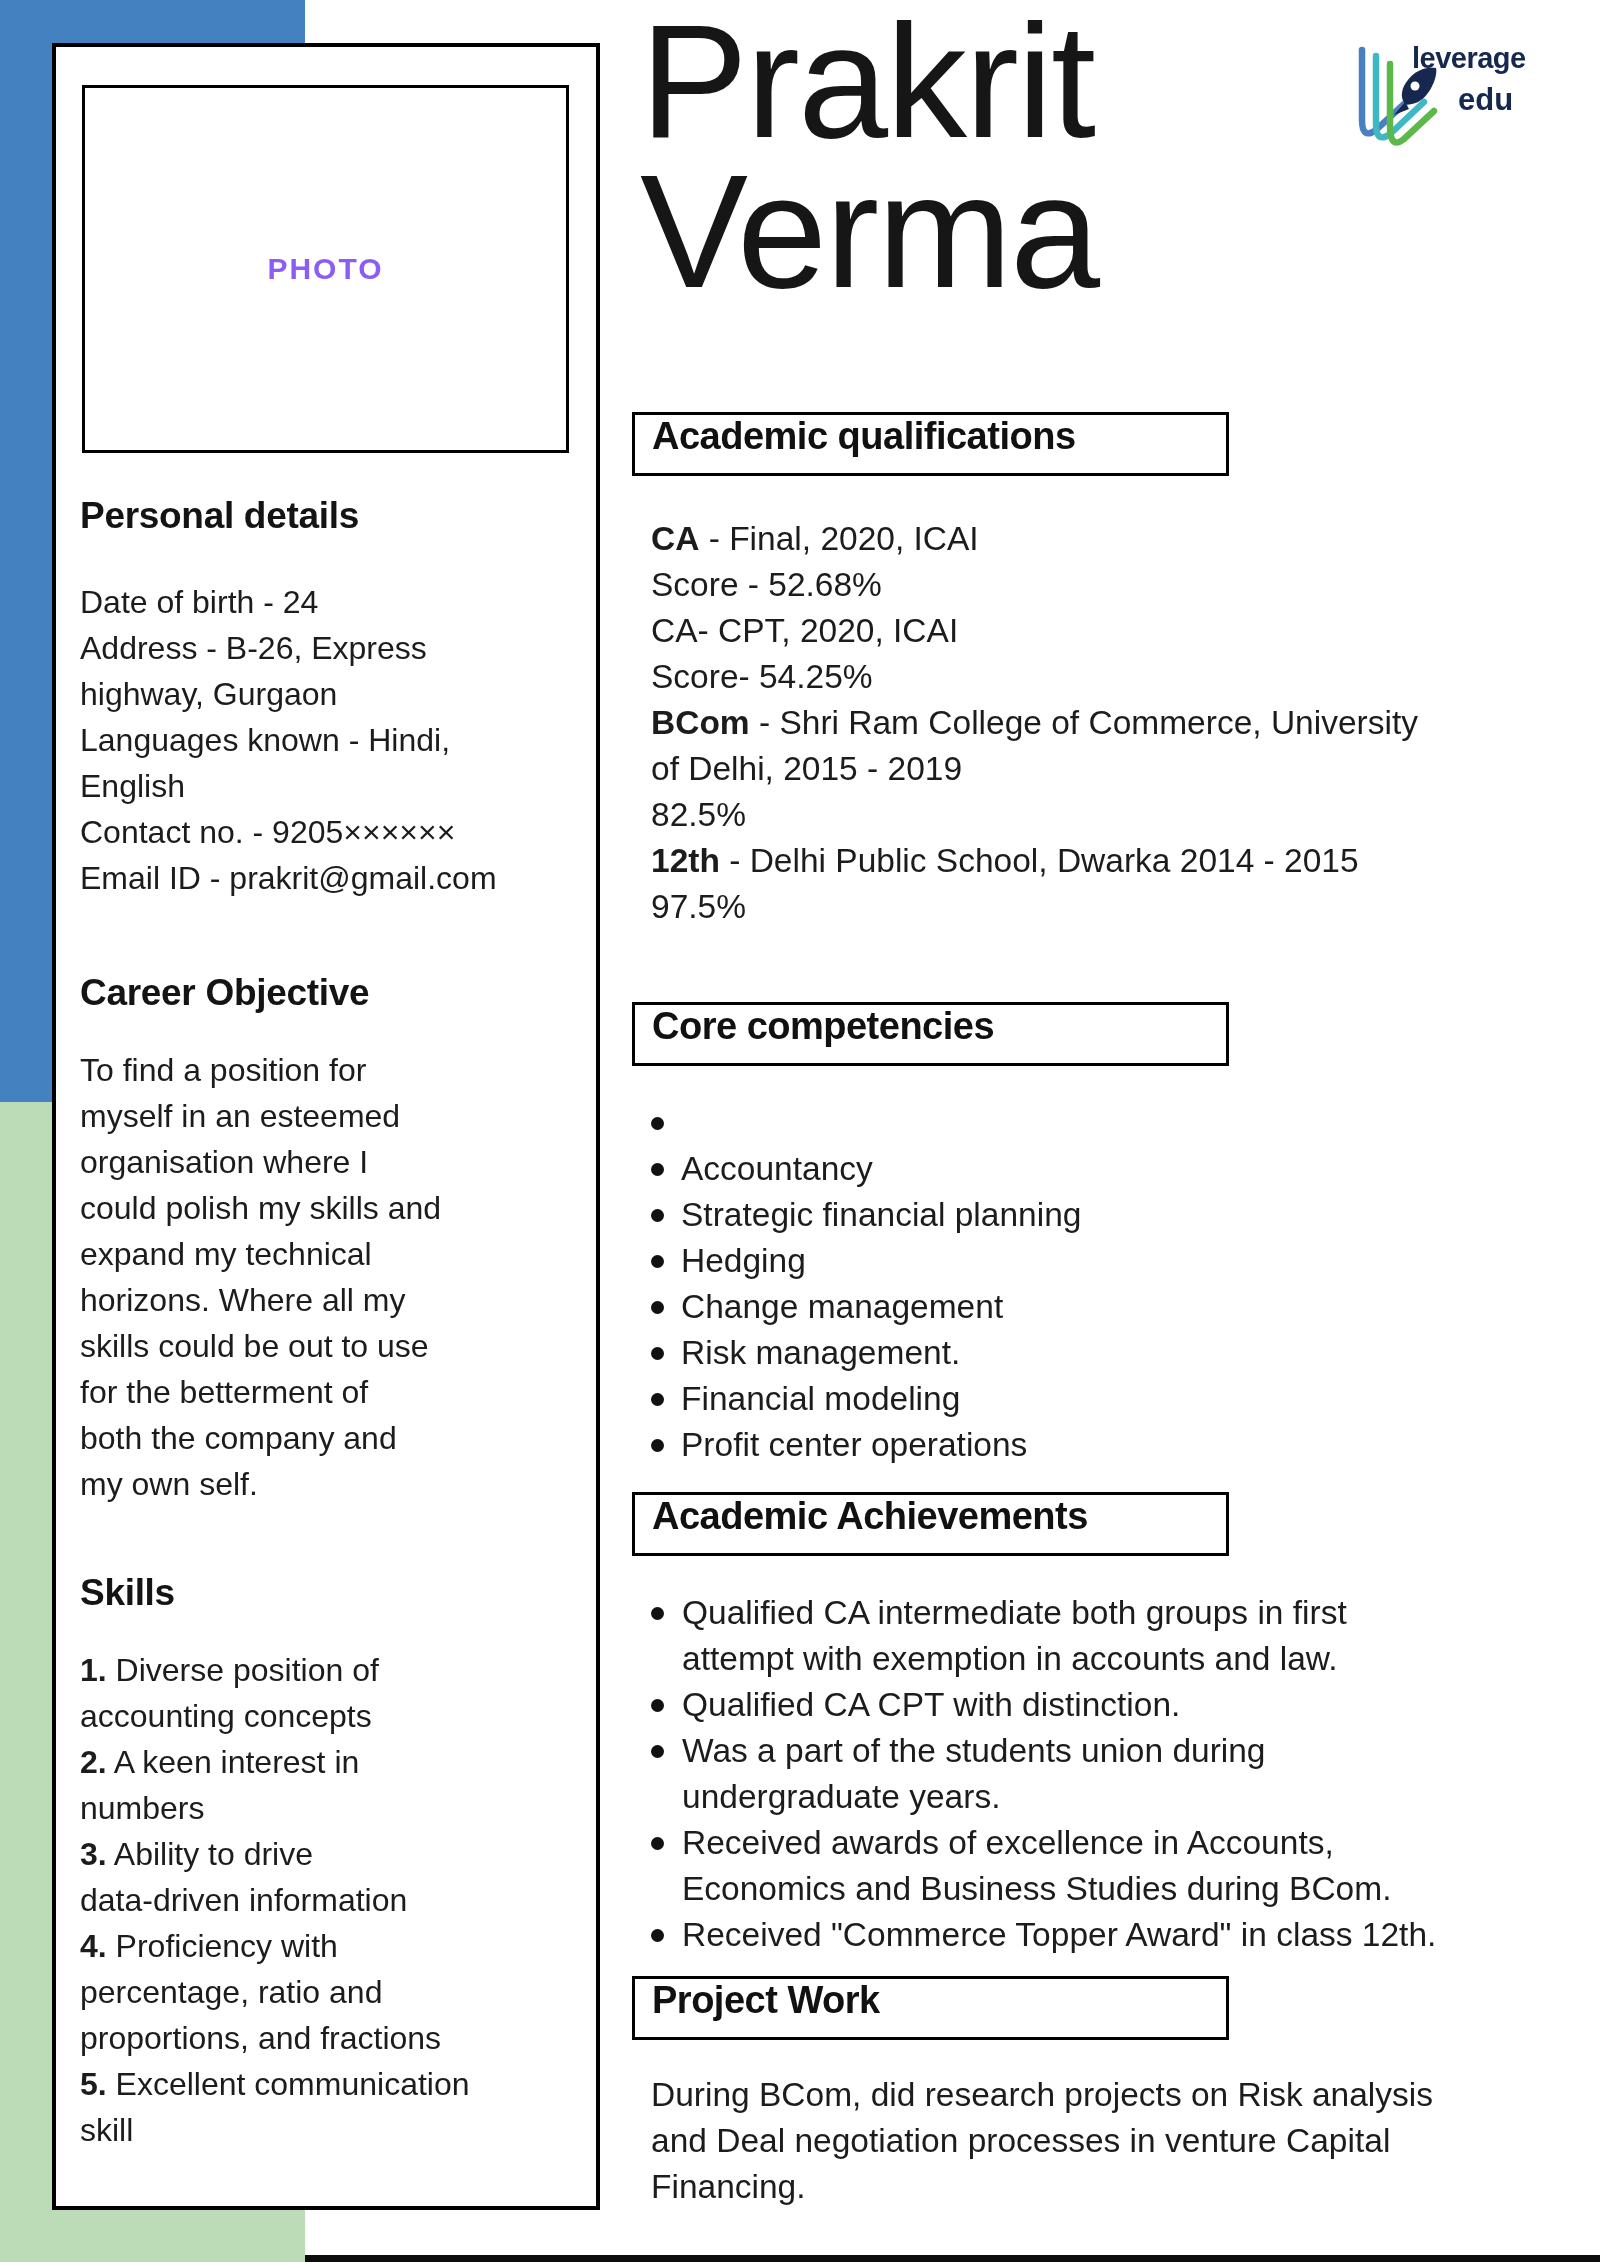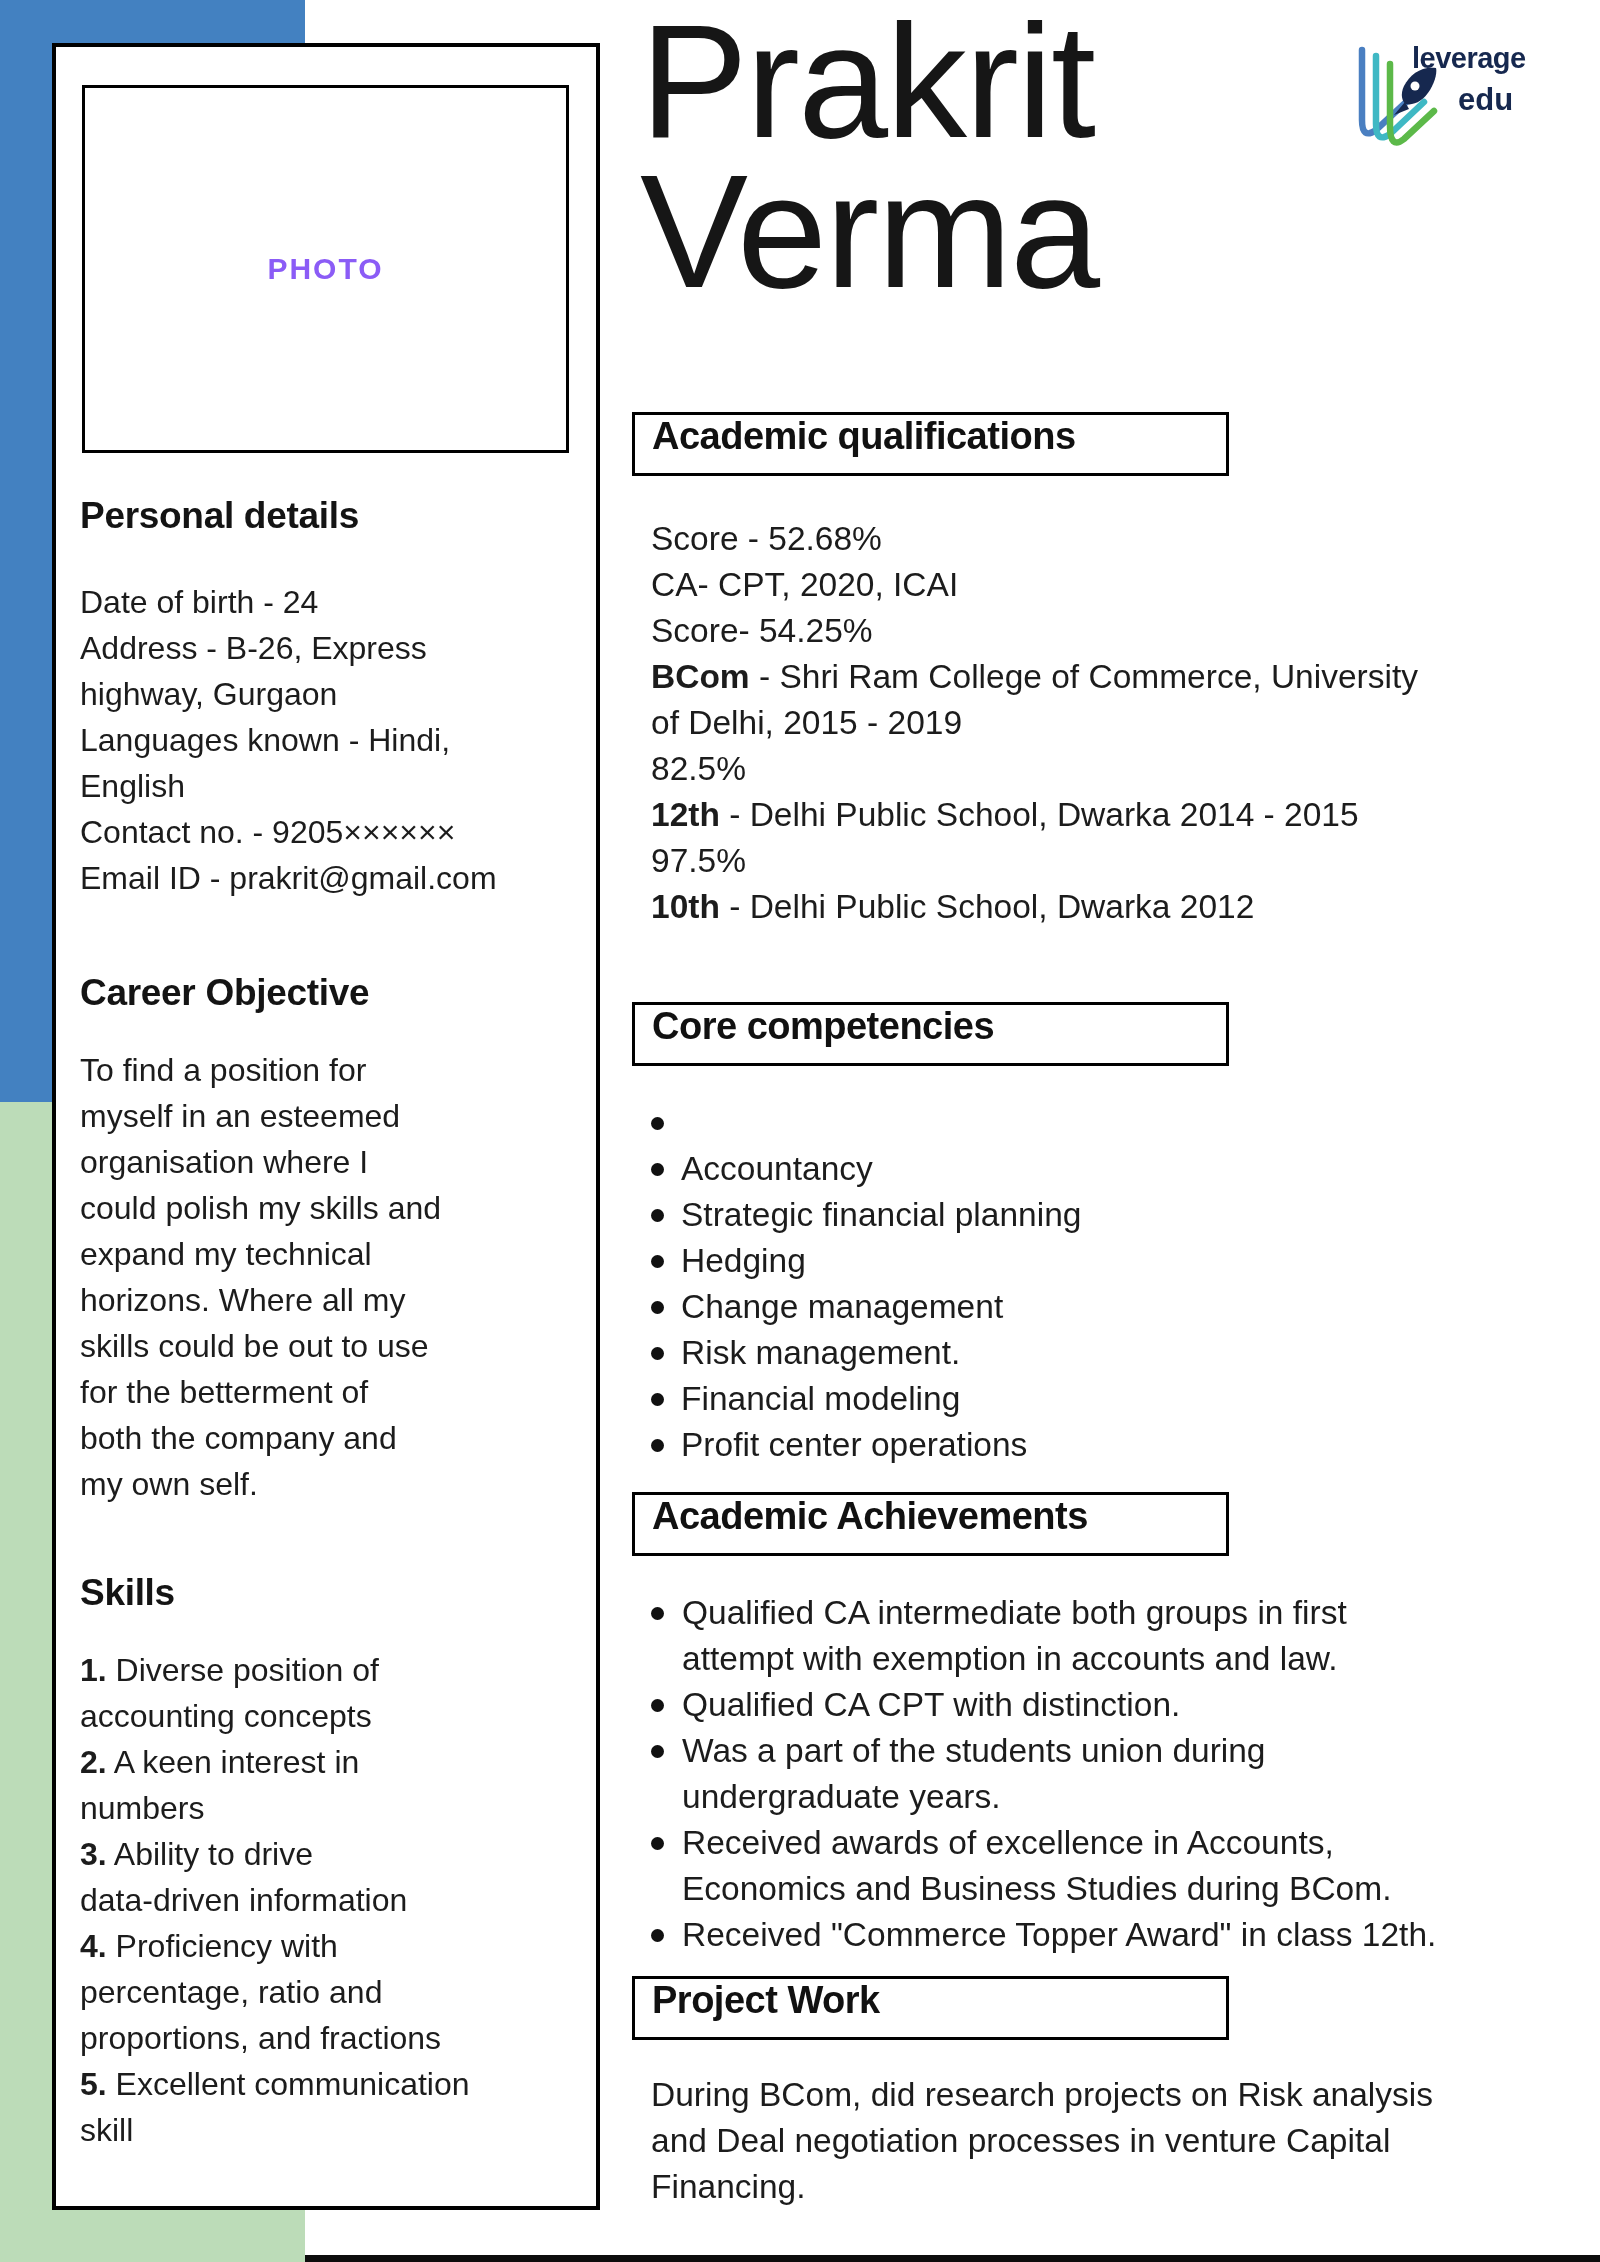--- a/index.html
+++ b/index.html
@@ -116,29 +116,29 @@
     <path d="M53,58 L42,71 L57,65 Z" fill="#16284F"></path>
   </svg>
   <span class="logo-word1">leverage</span>
   <span class="logo-word2">edu</span>
 </div>
 
 <div class="abs header-box" style="top:412px;">
   <span class="title">Academic qualifications</span>
 </div>
 <div class="abs body-text" style="left:651px;top:516px;width:920px;">
+  <div class="qual-line"><b>CA</b><span> - Final, 2020, ICAI</span></div>
   <div class="qual-line"><b></b><span>Score - 52.68%</span></div>
   <div class="qual-line"><b></b><span>CA- CPT, 2020, ICAI</span></div>
   <div class="qual-line"><b></b><span>Score- 54.25%</span></div>
   <div class="qual-line"><b>BCom</b><span> - Shri Ram College of Commerce, University</span></div>
   <div class="qual-line"><b></b><span>of Delhi, 2015 - 2019</span></div>
   <div class="qual-line"><b></b><span>82.5%</span></div>
   <div class="qual-line"><b>12th</b><span> - Delhi Public School, Dwarka 2014 - 2015</span></div>
   <div class="qual-line"><b></b><span>97.5%</span></div>
-  <div class="qual-line"><b>10th</b><span> - Delhi Public School, Dwarka 2012</span></div>
 </div>
 
 <div class="abs header-box" style="top:1002px;">
   <span class="title">Core competencies</span>
 </div>
 <div class="abs body-text" style="left:651px;top:1100px;width:920px;">
   <div class="bullet-row">
       <span class="dot"></span>
     </div>
   <div class="bullet-row">

